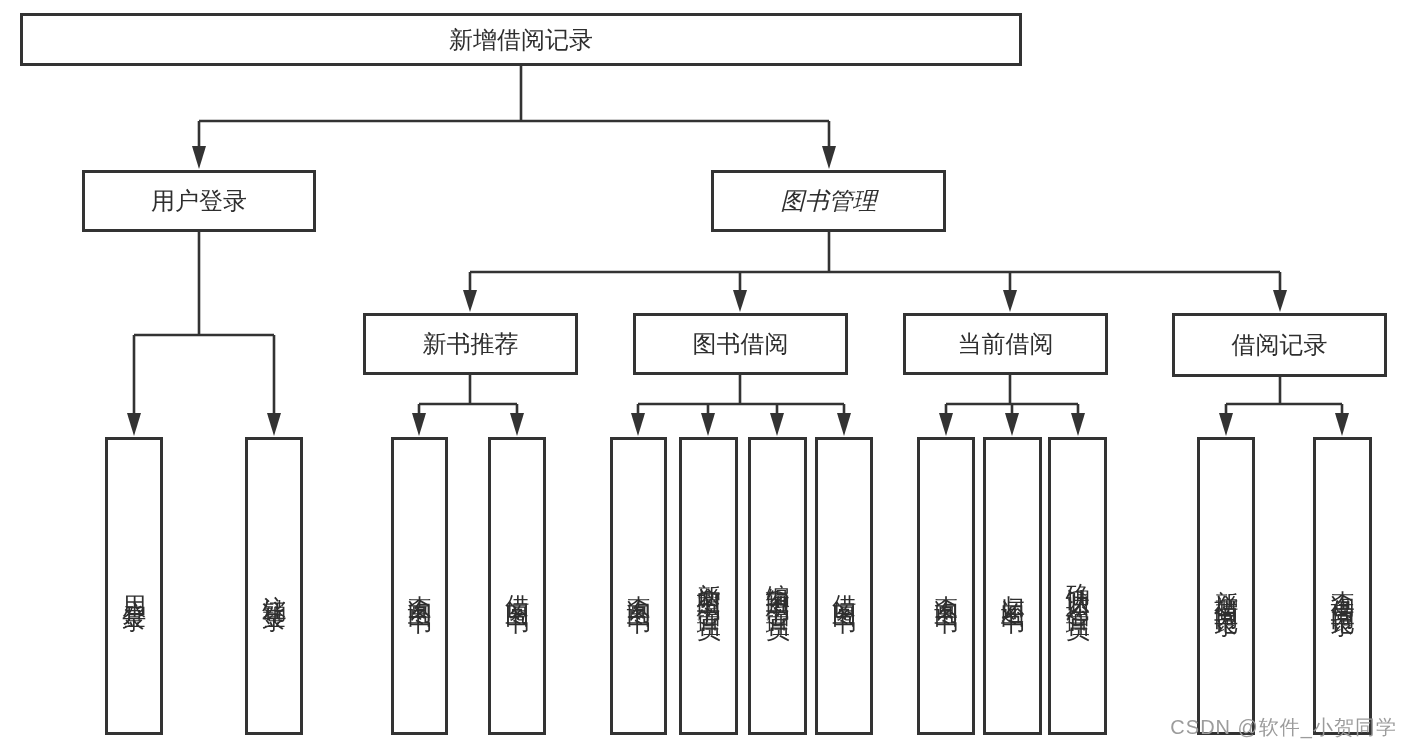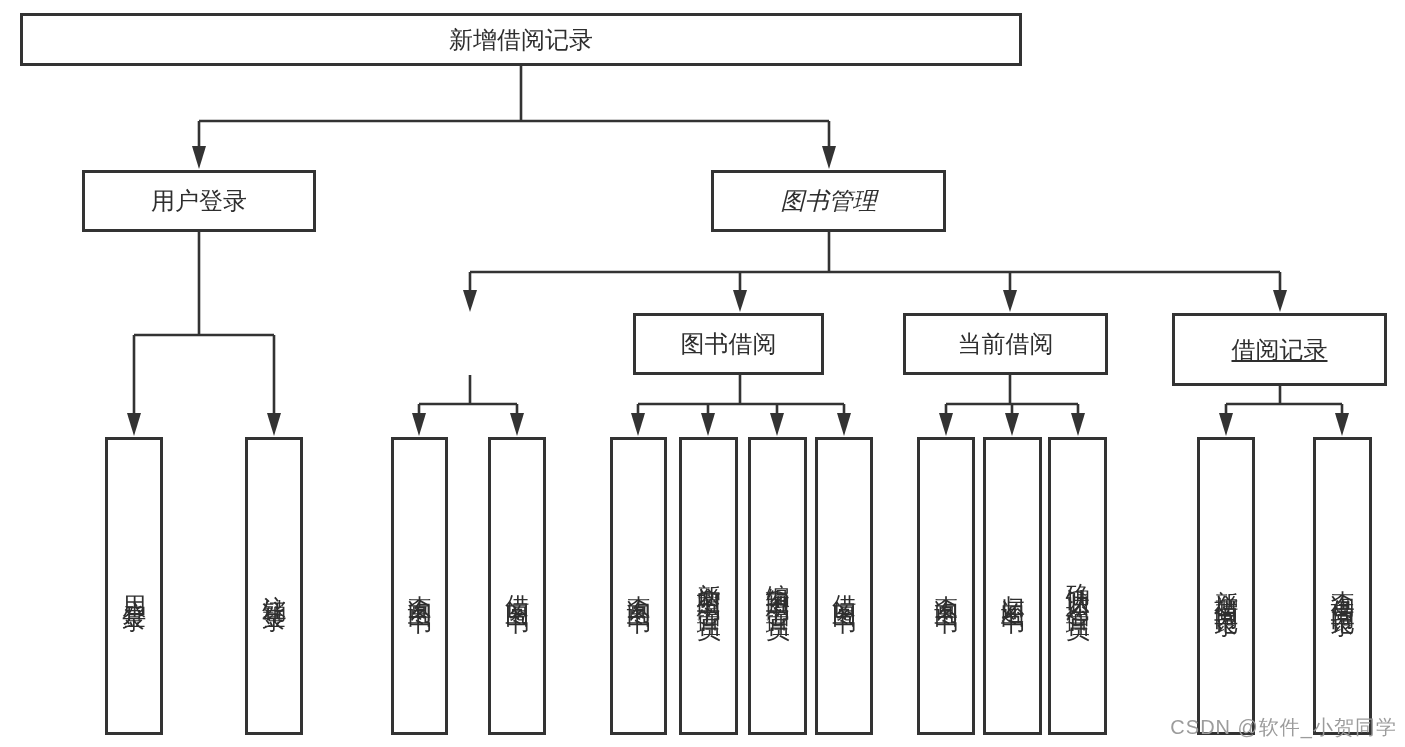--- a/index.html
+++ b/index.html
@@ -84,23 +84,24 @@
     <path d="M1280 375 V404 M1226 404 H1342 M1226 404 V414 M1342 404 V414"></path>
     <polygon points="1219,413 1233,413 1226,436"></polygon>
     <polygon points="1335,413 1349,413 1342,436"></polygon>
   </svg>
 
   <div class="node" style="left:20px;top:13px;width:1002px;height:53px;">新增借阅记录</div>
 
   <div class="node" style="left:82px;top:170px;width:234px;height:62px;">用户登录</div>
   <div class="node" style="left:711px;top:170px;width:235px;height:62px;font-style:italic;">图书管理</div>
 
-  <div class="node" style="left:633px;top:313px;width:191px;height:62px;">图书借阅</div>
+  <div class="node" style="left:363px;top:313px;width:215px;height:62px;">新书推荐</div>
+  <div class="node" style="left:633px;top:313px;width:215px;height:62px;">图书借阅</div>
   <div class="node" style="left:903px;top:313px;width:205px;height:62px;">当前借阅</div>
-  <div class="node" style="left:1172px;top:313px;width:215px;height:73px;text-decoration:underline;">借阅记录</div>
+  <div class="node" style="left:1172px;top:313px;width:215px;height:64px;">借阅记录</div>
 
   <div class="node vnode" style="left:105px;top:437px;width:58px;height:298px;">
     <span>用户登录</span>
     </div>
   <div class="node vnode" style="left:245px;top:437px;width:58px;height:298px;">
     <span>注销登录</span>
     </div>
 
   <div class="node vnode" style="left:391px;top:437px;width:57px;height:298px;">
     <span>查询图书</span>

